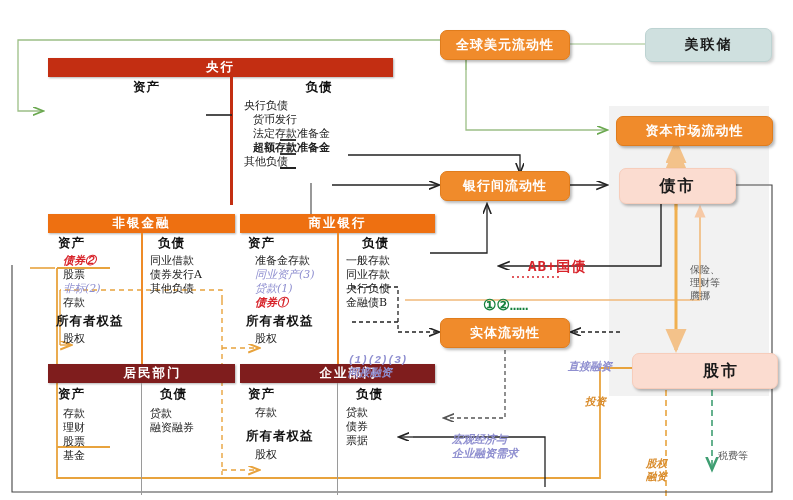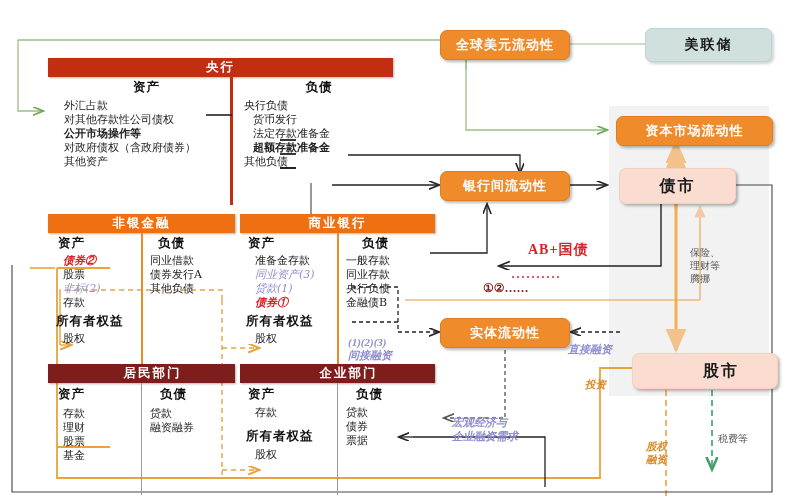--- a/index.html
+++ b/index.html
@@ -37,23 +37,23 @@
   .bs-li.red{color:#d8232a;font-weight:bold;font-style:italic;}
   .bs-li.purple{color:#8f8fd0;font-style:italic;}
   .bs-li.bold{font-weight:bold;}
   .bs-li.ind{padding-left:9px;}
   .vdiv{position:absolute;width:1px;background:#9a9a9a;}
   .vdiv.red{background:#c32e12;width:3px;}
   .vdiv.orng{background:#ee8b28;width:2px;}
 
   
   .ann{position:absolute;white-space:nowrap;line-height:13px;
-       font-family:Liberation Serif, serif;}
+       font-family:Liberation Mono, monospace;margin-top:18px;}
   .ann.red{color:#d8232a;font-weight:bold;font-size:14px;letter-spacing:1px;}
-  .ann.redsm{color:#7f1d1d;font-weight:bold;font-size:12px;}
+  .ann.redsm{color:#15803d;font-weight:bold;font-size:15px;}
   .ann.purple{color:#8f8fd0;font-style:italic;font-weight:bold;font-size:11px;}
   .ann.gray{color:#555;font-size:10px;}
   .ann.orangetxt{color:#d98b2a;font-style:italic;font-weight:bold;font-size:10.5px;}
 </style>
 </head>
 <body>
 
 <div id="stage">
 
   <div class="shade-col" style="left:609px;top:106px;width:160px;height:290px;"></div>
@@ -168,27 +168,20 @@
   <div class="pill pinkbox" style="left:632px;top:353px;width:112px;height:34px;font-size:16px;padding-left:32px;">
     <span>股市</span>
   </div>
 
   <div class="bs red" style="left:48px;top:58px;width:345px;">
     <div class="bs-title">央行</div>
     <div class="bs-body" style="height:128px;">
       <div class="vdiv red" style="left:182px;top:0;height:128px;"></div>
       <div class="bs-col" style="left:16px;width:165px;">
         <div class="bs-h" style="text-align:center;margin:2px 0 3px 0;">资产</div>
-        <div>
-          <div class="bs-li">外汇占款</div>
-          <div class="bs-li">对其他存款性公司债权</div>
-          <div class="bs-li bold">公开市场操作等</div>
-          <div class="bs-li">对政府债权（含政府债券）</div>
-          <div class="bs-li">其他资产</div>
-        </div>
       </div>
       <div class="bs-col" style="left:196px;width:150px;">
         <div class="bs-h" style="text-align:center;margin:2px 0 3px 0;">负债</div>
         <div>
           <div class="bs-li">央行负债</div>
           <div class="bs-li ind">货币发行</div>
           <div class="bs-li ind">法定存款准备金</div>
           <div class="bs-li ind bold">超额存款准备金</div>
           <div class="bs-li">其他负债</div>
         </div>

